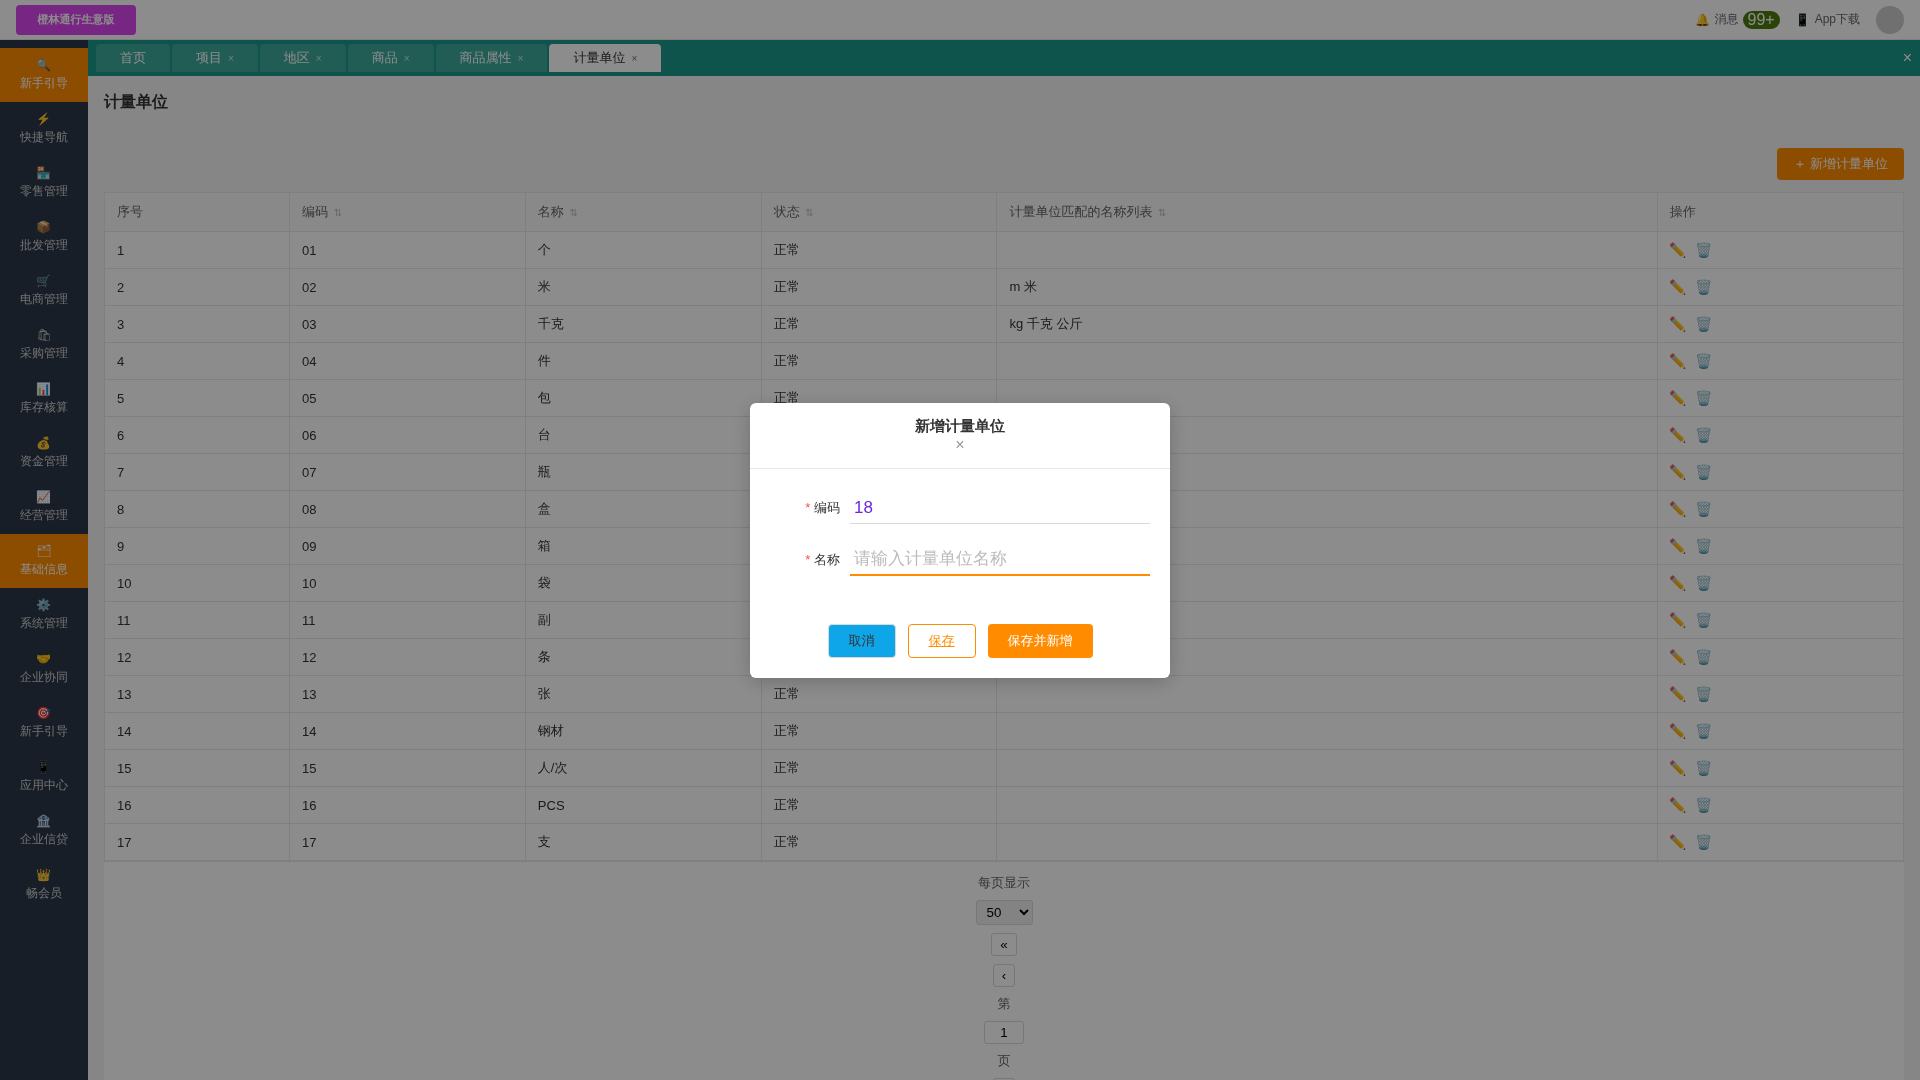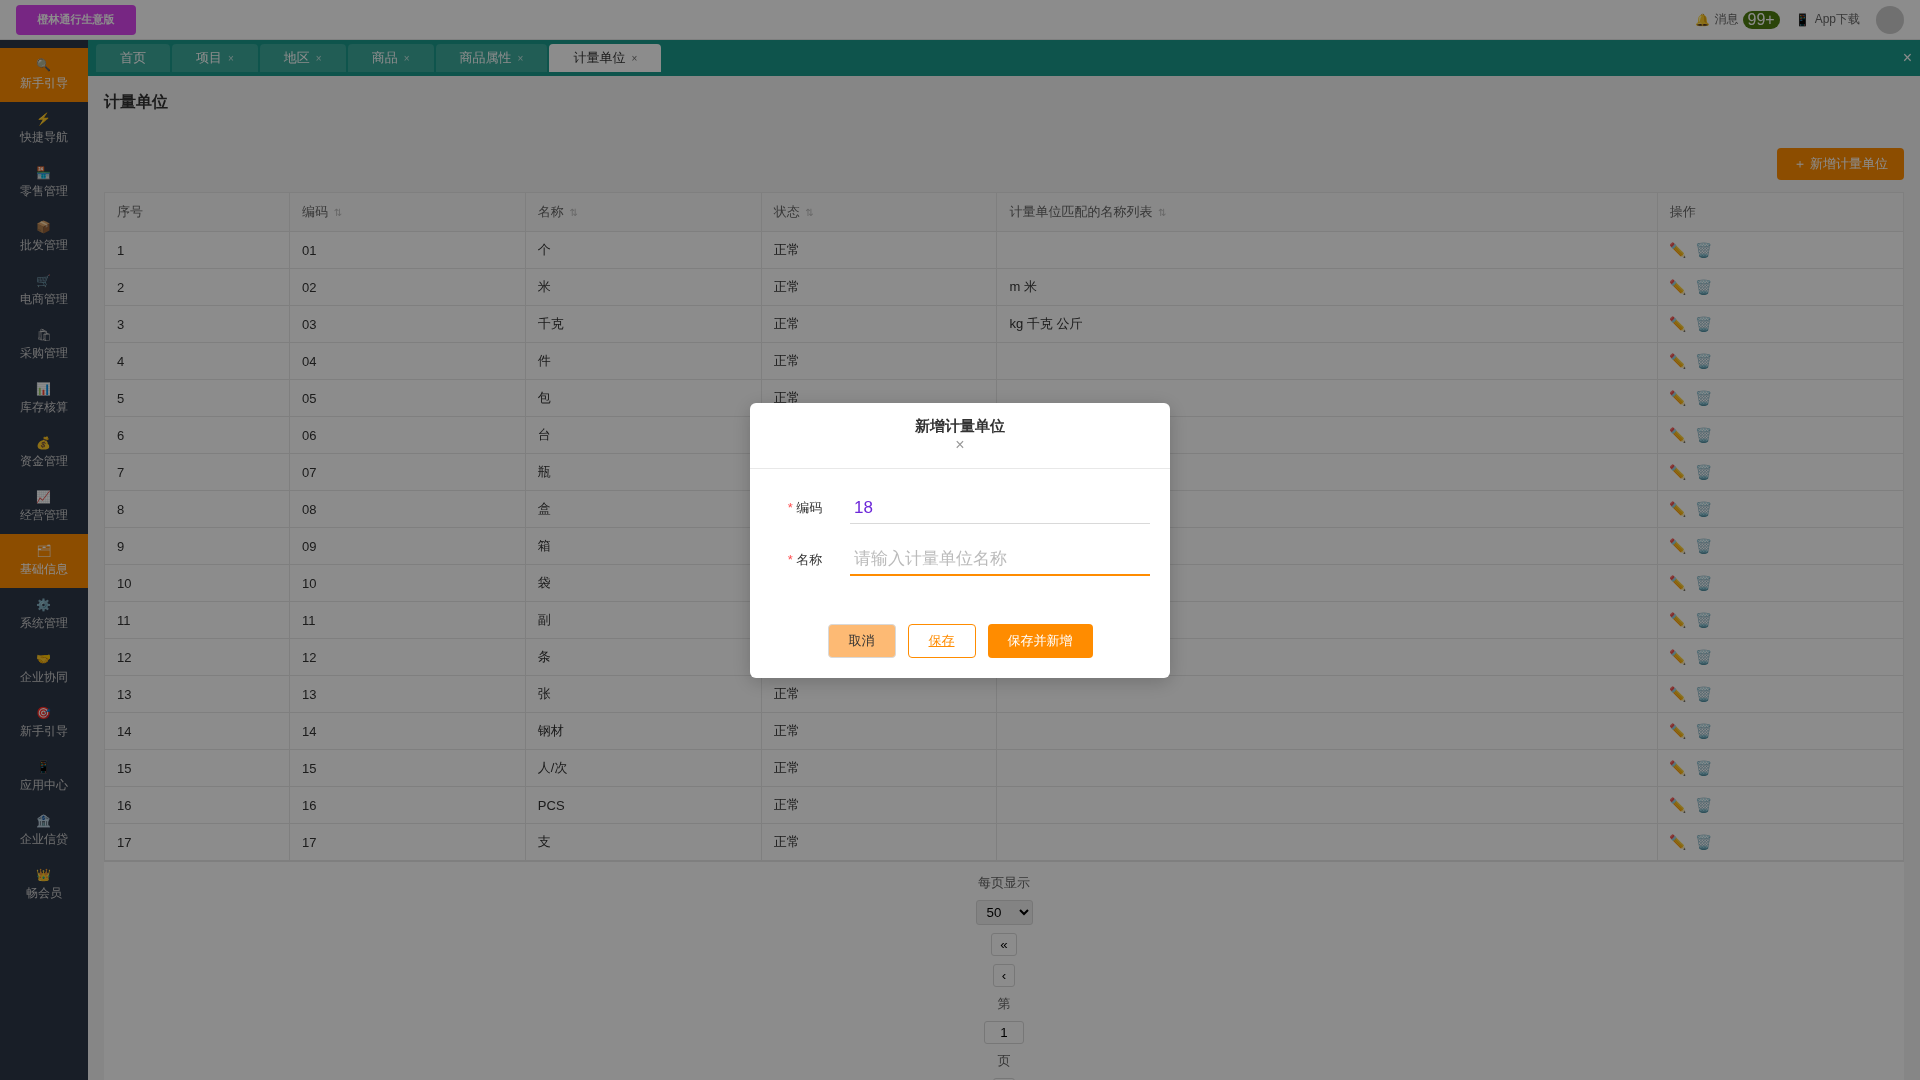--- a/index.html
+++ b/index.html
@@ -58,26 +58,26 @@
     
     .overlay { position: fixed; top: 0; left: 0; width: 100%; height: 100%; background: rgba(0,0,0,0.45); z-index: 100; display: flex; align-items: center; justify-content: center; }
 
     
     .modal { background: #fff; border-radius: 6px; width: 420px; box-shadow: 0 4px 20px rgba(0,0,0,0.2); }
     .modal-header { display: flex; align-items: center; justify-content: space-between; padding: 14px 20px; border-bottom: 1px solid #e8e8e8; flex-direction: column; }
     .modal-title { font-size: 15px; font-weight: bold; color: #333; }
     .modal-close { cursor: pointer; font-size: 16px; color: #999; }
     .modal-body { padding: 24px 20px 16px; }
     .form-row { display: flex; align-items: center; margin-bottom: 20px; }
-    .form-label { width: 70px; text-align: center; margin-right: 10px; font-size: 13px; color: #333; }
+    .form-label { width: 70px; text-align: right; margin-right: 10px; font-size: 13px; color: #333; }
     .form-input { flex: 1; border: none; border-bottom: 1px solid #d9d9d9; padding: 5px 4px; font-size: 17px; outline: none; color: #6d28d9; }
     .form-input.active-border { border-bottom: 2px solid #ff8c00; }
     .form-input::placeholder { color: #bbb; }
     .modal-footer { display: flex; justify-content: center; gap: 12px; padding: 12px 20px 20px; }
-    .btn-cancel { border: 1px solid #d9d9d9; background: #fdba74; color: #333; padding: 7px 20px; border-radius: 4px; cursor: pointer; font-size: 13px; font-family: Liberation Mono, monospace; }
+    .btn-cancel { border: 1px solid #d9d9d9; background: #0ea5e9; color: #333; padding: 7px 20px; border-radius: 4px; cursor: pointer; font-size: 13px; font-family: Liberation Mono, monospace; }
     .btn-save { border: 1px solid #ff8c00; background: #fff; color: #ff8c00; padding: 7px 20px; border-radius: 4px; cursor: pointer; font-size: 13px; text-decoration: underline; }
     .btn-save-new { background: #ff8c00; color: #fff; border: none; padding: 7px 20px; border-radius: 4px; cursor: pointer; font-size: 13px; }
     .sort-icon { font-size: 10px; color: #bbb; margin-left: 2px; }
   </style>
 </head>
 <body>
 
 <div class="topbar">
   <div class="topbar-left">
     <div class="logo">

